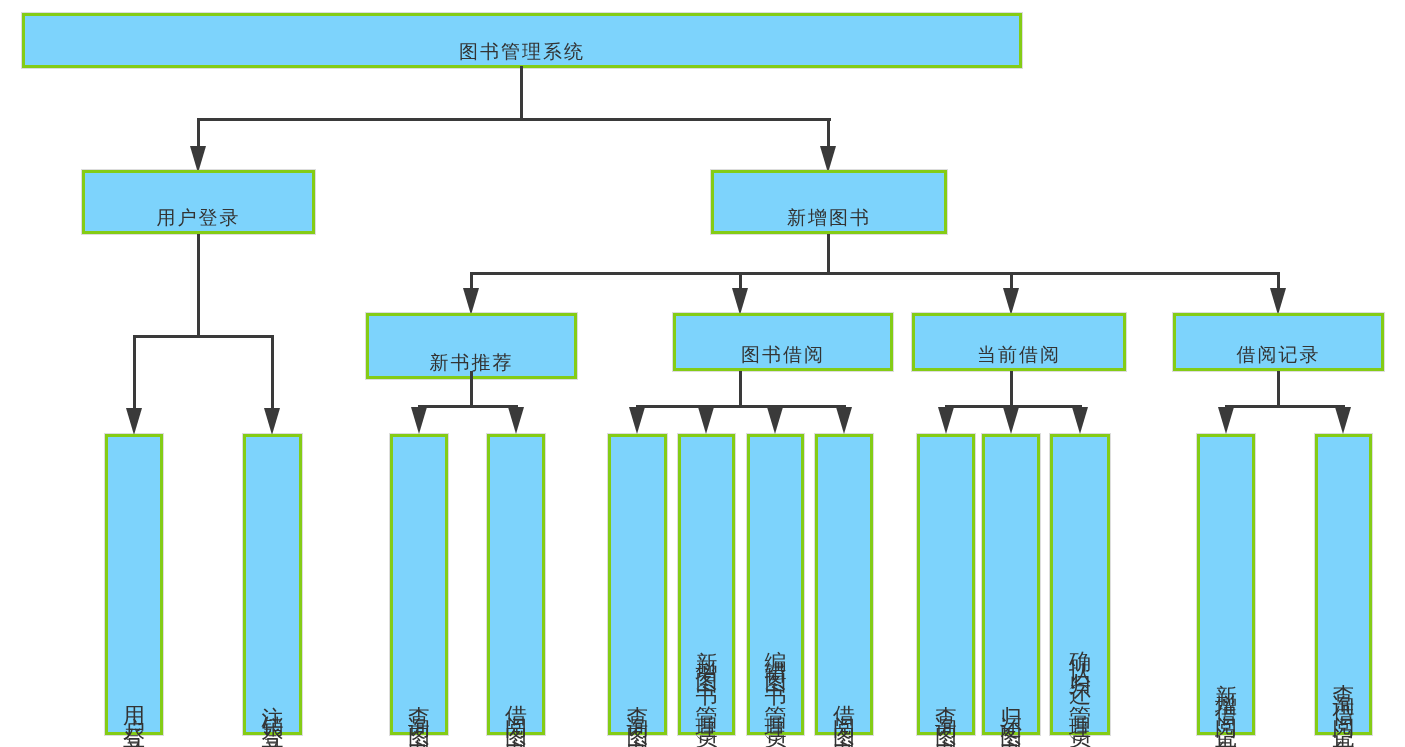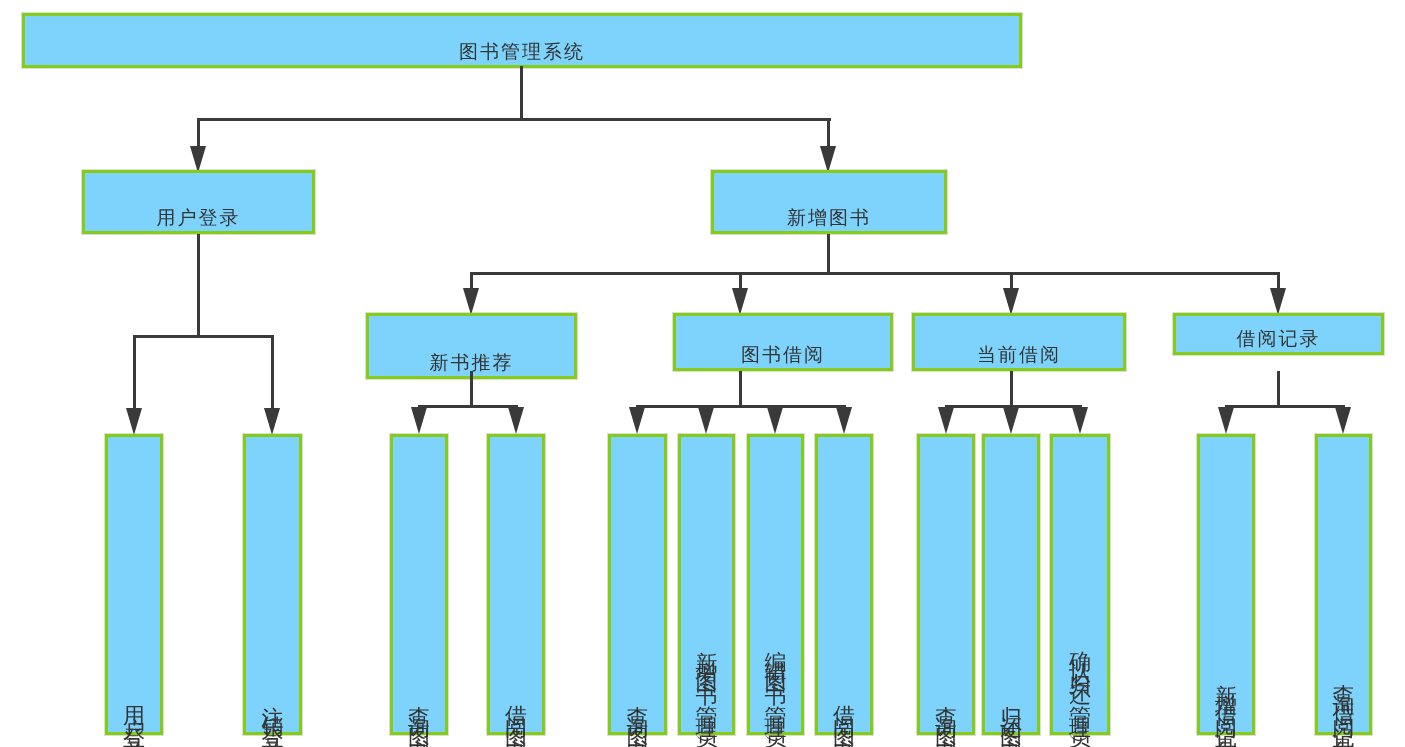--- a/index.html
+++ b/index.html
@@ -91,21 +91,21 @@
 
   <div class="box" style="left:366px; top:313px; width:211px; height:66px;">
     <span class="h-label">新书推荐</span>
   </div>
   <div class="box" style="left:673px; top:313px; width:220px; height:58px;">
     <span class="h-label">图书借阅</span>
   </div>
   <div class="box" style="left:904px; top:313px; width:214px; height:58px;margin-left:8px;">
     <span class="h-label">当前借阅</span>
   </div>
-  <div class="box" style="left:1173px; top:313px; width:211px; height:42px;">
+  <div class="box" style="left:1173px; top:313px; width:211px; height:58px;">
     <span class="h-label">借阅记录</span>
   </div>
 
   <div class="line" style="left:470px; top:371px; width:3px; height:37px;"></div>
   <div class="line" style="left:418px; top:405px; width:100px; height:3px;"></div>
   <div class="arrow" style="left:411px; top:407px;"></div>
   <div class="arrow" style="left:508px; top:407px;"></div>
 
   <div class="line" style="left:739px; top:371px; width:3px; height:37px;"></div>
   <div class="line" style="left:636px; top:405px; width:210px; height:3px;"></div>

